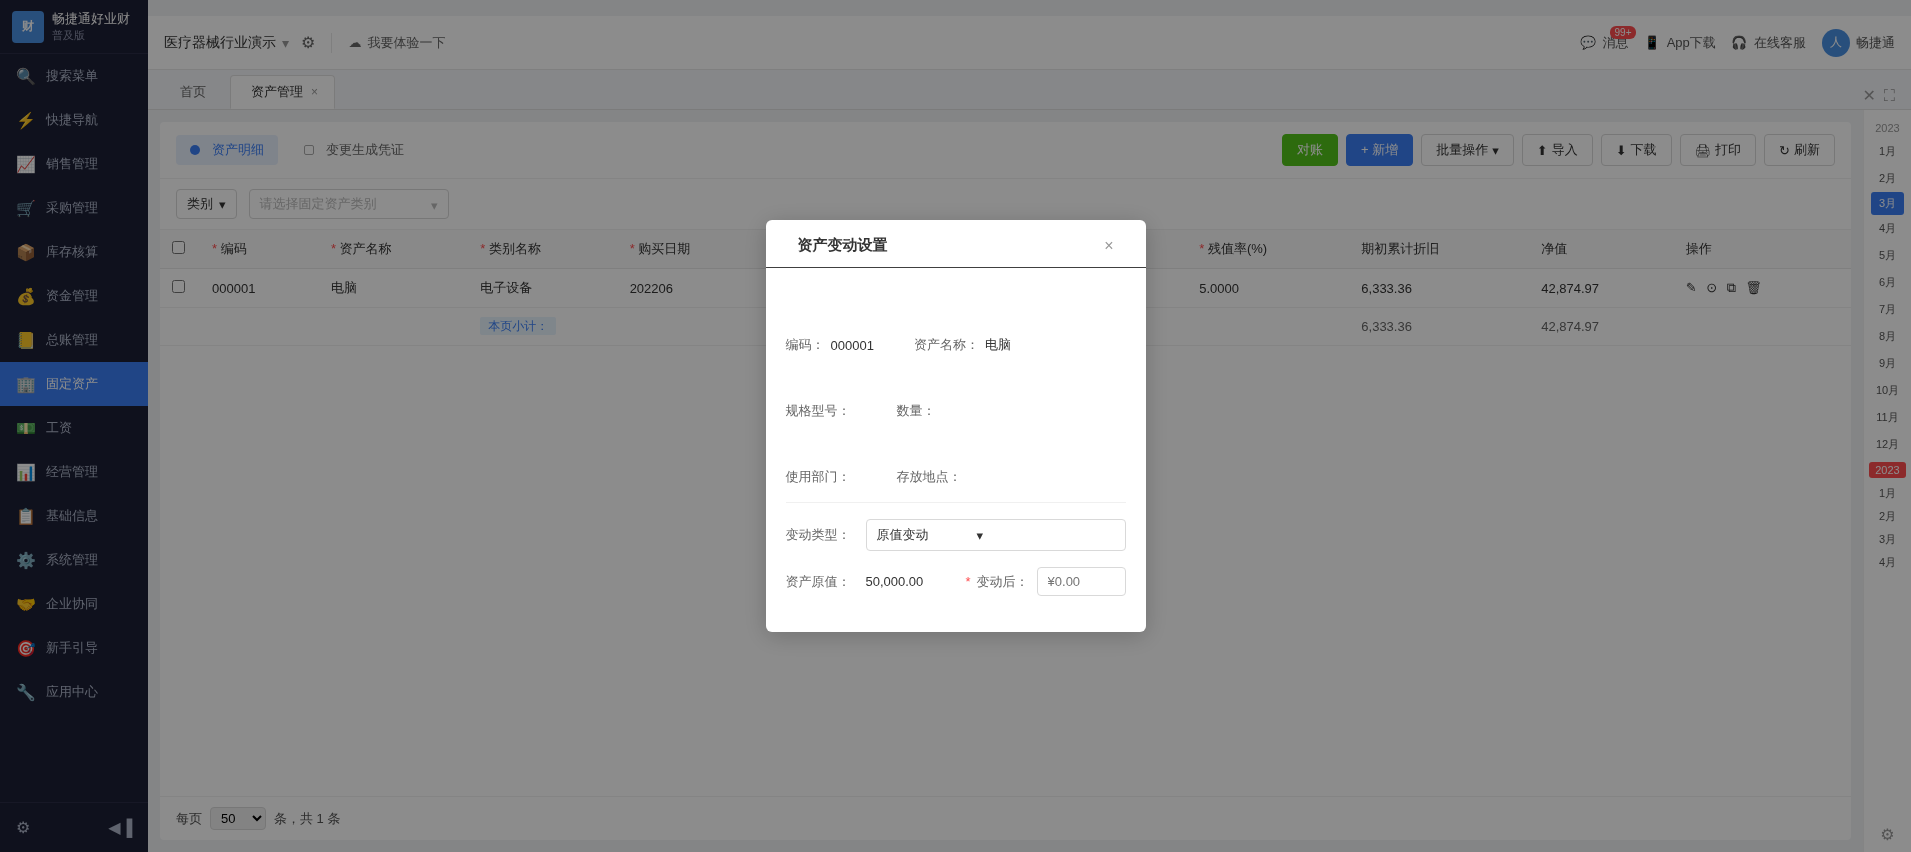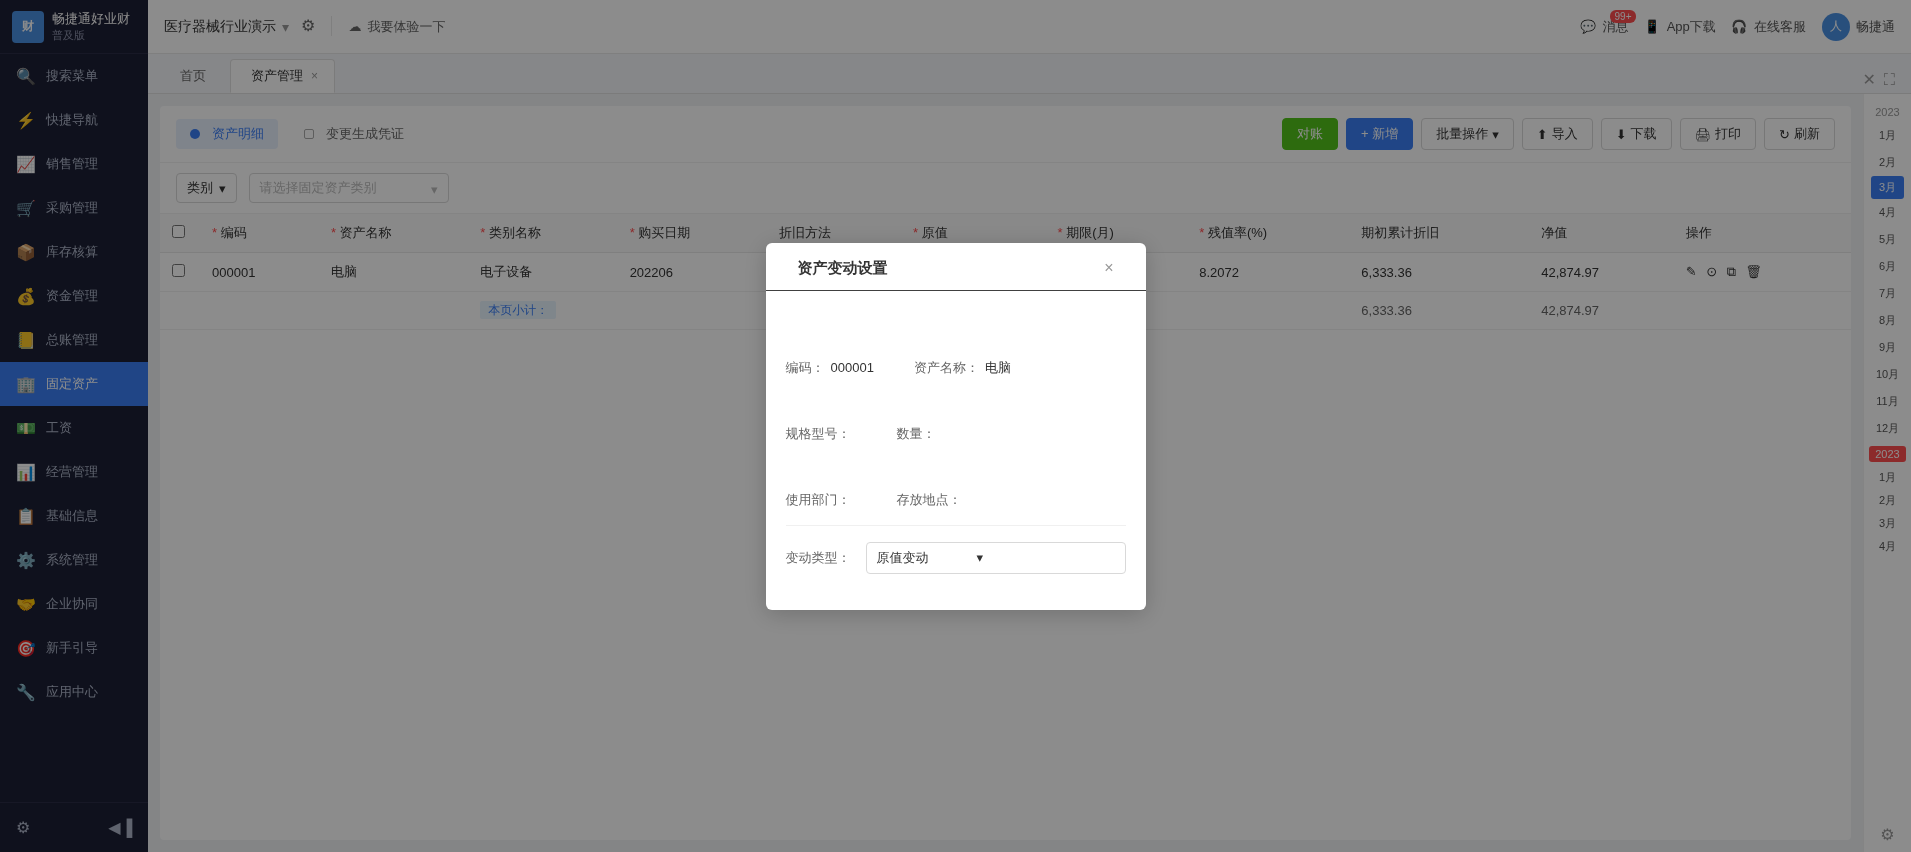--- a/index.html
+++ b/index.html
@@ -16,21 +16,21 @@
     .sidebar-item { display: flex; align-items: center; padding: 12px 16px; cursor: pointer; color: #adb5c9; font-size: 13px; transition: background 0.2s; }
     .sidebar-item.active { background: #3b7ff5; color: white; }
     .sidebar-item .si-icon { width: 20px; height: 20px; margin-right: 10px; display: flex; align-items: center; justify-content: center; font-size: 16px; }
     .sidebar-bottom { height: 50px; border-top: 1px solid #2a2d45; display: flex; align-items: center; justify-content: space-between; padding: 0 16px; }
     .sidebar-bottom-icon { color: #adb5c9; font-size: 16px; cursor: pointer; }
 
     
     .main { flex: 1; display: flex; flex-direction: column; height: 852px; }
 
     
-    .topbar { height: 54px; background: white; display: flex; padding: 16px 16px; border-bottom: 1px solid #e8e8e8; }
+    .topbar { height: 54px; background: white; display: flex; align-items: center; padding: 0 16px; border-bottom: 1px solid #e8e8e8; margin-top: 16px; }
     .topbar-company { display: flex; align-items: center; font-size: 14px; color: #333; cursor: pointer; }
     .topbar-company-arrow { margin-left: 6px; color: #999; }
     .topbar-gear { margin-left: 12px; font-size: 16px; color: #666; cursor: pointer; }
     .topbar-divider { width: 1px; height: 20px; background: #e8e8e8; margin: 0 16px; }
     .topbar-tip { display: flex; align-items: center; color: #666; font-size: 13px; cursor: pointer; }
     .topbar-tip-icon { margin-right: 6px; }
     .topbar-right { margin-left: auto; display: flex; align-items: center; gap: 16px; }
     .topbar-right-item { display: flex; align-items: center; gap: 6px; font-size: 13px; color: #555; cursor: pointer; position: relative; }
     .badge { background: #ff4d4f; color: white; border-radius: 6px; font-size: 10px; padding: 1px 5px; position: absolute; top: -8px; right: -8px; }
     .topbar-avatar { width: 28px; height: 28px; background: #4a90e2; border-radius: 50%; display: flex; align-items: center; justify-content: center; color: white; font-size: 12px; }
@@ -299,21 +299,21 @@
           <tbody>
             <tr>
               <td class="checkbox-cell"><input type="checkbox" style=""></td>
               <td>000001</td>
               <td>电脑</td>
               <td>电子设备</td>
               <td>202206</td>
               <td>年限平均</td>
               <td>50,000.00</td>
               <td>60</td>
-              <td>8.2072</td>
+              <td>5.0000</td>
               <td>6,333.36</td>
               <td>42,874.97</td>
               <td>
                 <span style="cursor:pointer; margin-right:6px;">✎</span>
                 <span style="cursor:pointer; margin-right:6px;">⊙</span>
                 <span style="cursor:pointer; margin-right:6px;">⧉</span>
                 <span style="cursor:pointer;">🗑</span>
               </td>
             </tr>
             <tr class="subtotal-row">
@@ -327,20 +327,28 @@
               <td></td>
               <td></td>
               <td>6,333.36</td>
               <td>42,874.97</td>
               <td></td>
             </tr>
           </tbody>
         </table>
       </div>
 
+      <div class="pagination">
+        <span>每页</span>
+        <select class="page-select">
+          <option>50</option>
+          <option>100</option>
+        </select>
+        <span>条，共 1 条</span>
+      </div>
     </div>
 
     <div class="right-sidebar">
       <div class="cal-header">2023</div>
       <div class="cal-month">1月</div>
       <div class="cal-month">2月</div>
       <div class="cal-month active">3月</div>
       <div class="cal-month">4月</div>
       <div class="cal-month">5月</div>
       <div class="cal-month">6月</div>
@@ -405,15 +413,22 @@
       <div class="modal-form-row">
         <span class="modal-form-label">变动类型：</span>
         <div class="modal-form-control">
           <div class="modal-select">
             <span>原值变动</span>
             <span style="margin-left: 40px;">▾</span>
           </div>
         </div>
       </div>
 
+      <div class="modal-form-row">
+        <span class="modal-form-label">资产原值：</span>
+        <span style="font-size:13px;color:#333;min-width:80px;">50,000.00</span>
+        <span style="color:#ff4d4f;margin-left:20px;margin-right:6px;font-size:13px;">*</span>
+        <span style="color:#666;font-size:13px;margin-right:8px;">变动后：</span>
+        <input type="text" class="modal-input" style="flex: 1 1 0%;" placeholder="¥0.00">
+      </div>
     </div>
   </div>
 </div>
 
 </body></html>

